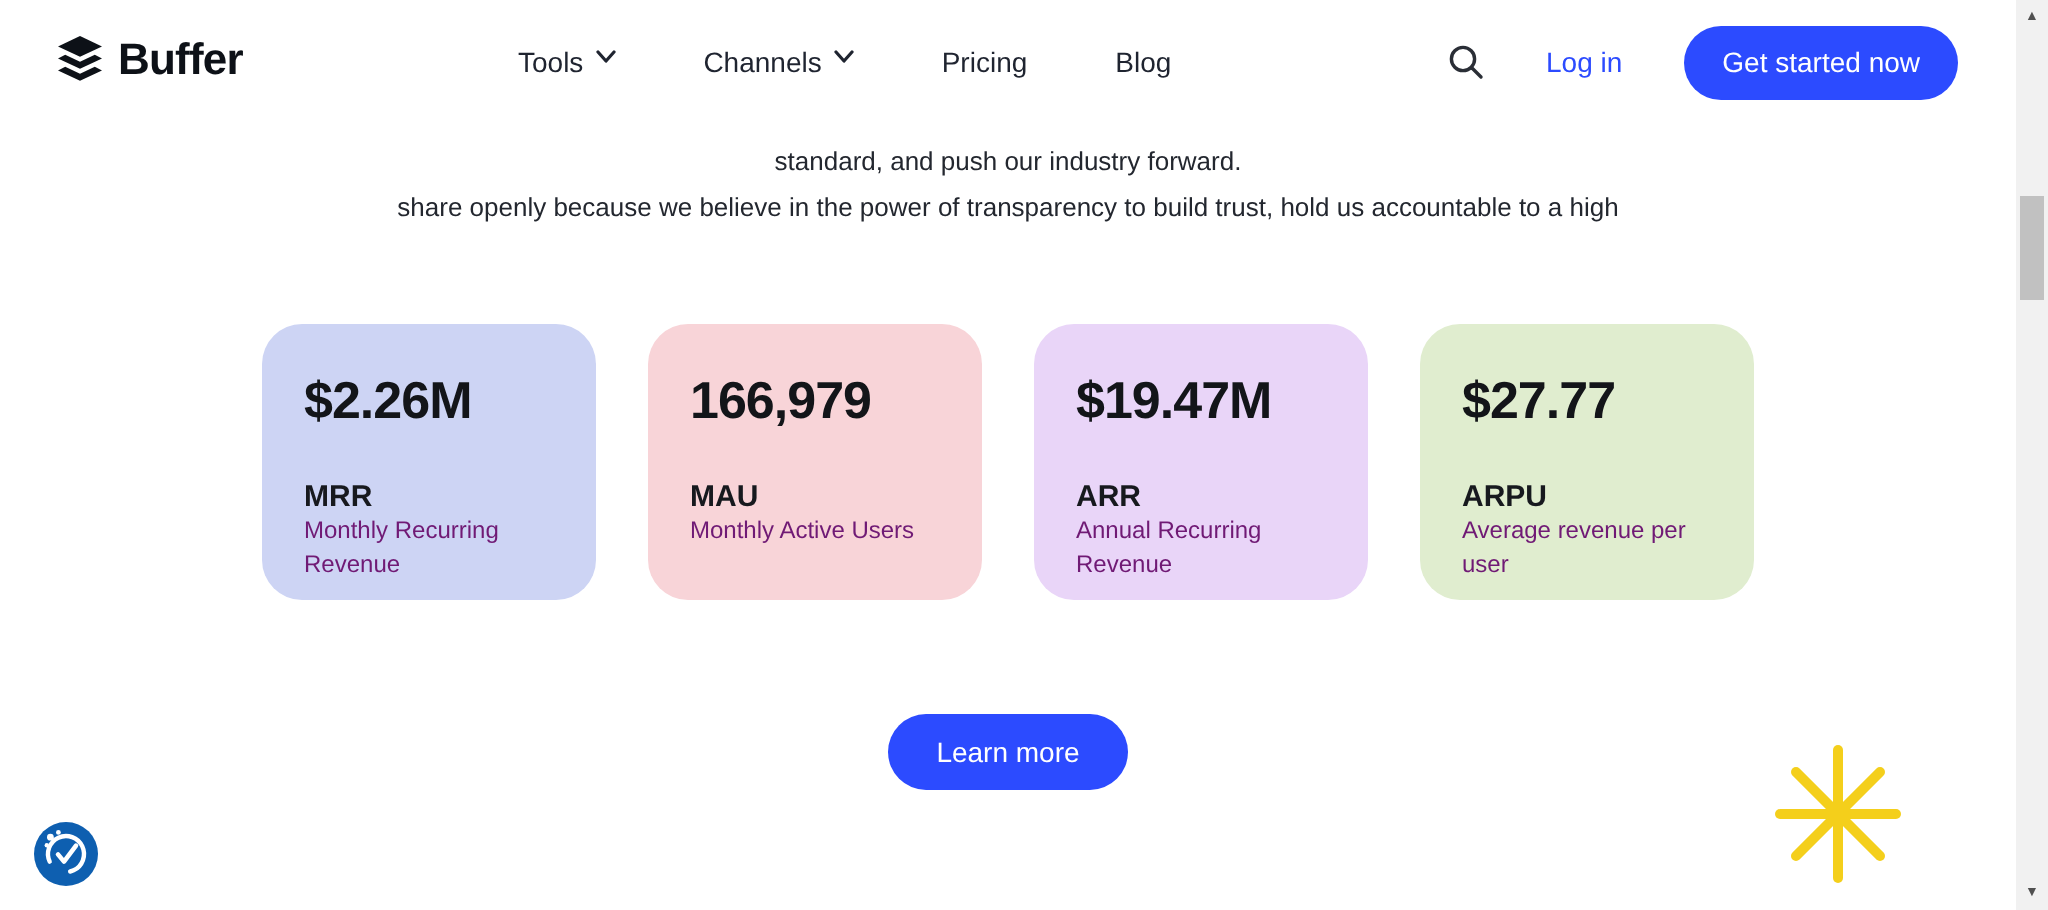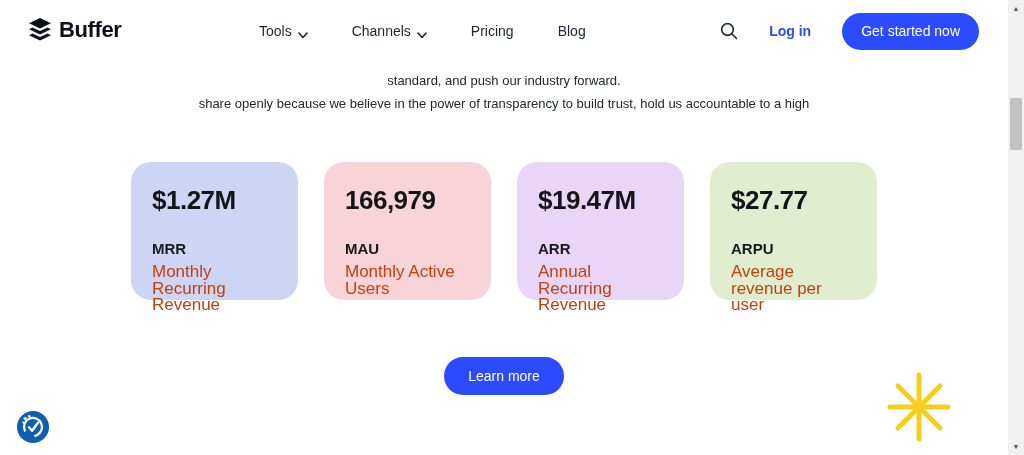--- a/index.html
+++ b/index.html
@@ -11,39 +11,39 @@
     overflow: hidden;
     color: #1f2430;
   }
   .page { position: absolute; top: 0; left: 0; width: 1008px; height: 455px; }
 
   
   .nav { position: relative; height: 62px; background: #fff; }
   .logo { position: absolute; left: 28px; top: 17px; display: flex; align-items: flex-end; gap: 7px; cursor: pointer; }
   .logo-text { font-size: 22px; font-weight: bold; color: #0d1117; letter-spacing: -0.4px; }
   .nav-links { position: absolute; left: 259px; top: 0; height: 62px; display: flex; align-items: center; gap: 44px; }
-  .nav-link { display: flex; align-items: flex-end; gap: 6px; font-size: 14px; color: #1f2430; cursor: pointer; white-space: nowrap; }
+  .nav-link { display: flex; align-items: flex-start; gap: 6px; font-size: 14px; color: #1f2430; cursor: pointer; white-space: nowrap; }
   .chev { width: 10px; height: 7px; margin-top: 2px; }
   .nav-right { position: absolute; right: 29px; top: 0; height: 62px; display: flex; align-items: center; gap: 31px; }
   .search-btn { width: 18px; height: 18px; cursor: pointer; display: block; }
   .login-link { font-size: 14px; cursor: pointer; }
   .cta-btn {
     border: none; cursor: pointer; color: #fff; font-family: inherit;
     font-size: 14px; height: 37px; padding: 0 19px; border-radius: 999px;
   }
 
   
   .intro { margin-top: 7px; text-align: center; font-size: 13px; line-height: 23px; color: #23272f; }
 
   
   .cards { margin-top: 47px; display: flex; justify-content: center; gap: 26px; }
   .card { width: 167px; height: 138px; border-radius: 20px; padding: 23px 20px 0 21px; }
   .card-value { font-size: 26px; font-weight: bold; color: #131519; letter-spacing: -0.5px; }
   .card-acronym { margin-top: 24px; font-size: 15px; font-weight: bold; color: #17191e; }
-  .card-desc { margin-top: 7px; font-size: 17px; line-height: 16.5px; color: #c2410c; }
+  .card-desc { font-size: 12px; line-height: 16.5px; color: #701a75; }
 
   
   .cta-row { margin-top: 57px; text-align: center; }
   .learn-btn {
     border: none; cursor: pointer; color: #fff; font-family: inherit;
     font-size: 14px; height: 38px; padding: 0 24px; border-radius: 999px;
   }
 
   
   .asterisk { position: absolute; left: 883px; top: 371px; }
@@ -93,34 +93,34 @@
       <a class="nav-link">
         <span>Blog</span>
       </a>
     </nav>
 
     <div class="nav-right">
       <svg class="search-btn" viewBox="0 0 18 18">
         <circle cx="7.5" cy="7.5" r="5.8" fill="none" stroke="#2a2e36" stroke-width="1.7"></circle>
         <line x1="12" y1="12" x2="16.5" y2="16.5" stroke="#2a2e36" stroke-width="1.7" stroke-linecap="round"></line>
       </svg>
-      <a class="login-link" style="color: rgb(44, 75, 255); font-weight: bold;">Log in</a>
+      <a class="login-link" style="color: rgb(44, 75, 255);">Log in</a>
       <button class="cta-btn" style="background-color: rgb(44, 75, 255);">Get started now</button>
     </div>
   </header>
 
   <div class="intro">
     <div>standard, and push our industry forward.</div>
     <div>share openly because we believe in the power of transparency to build trust, hold us accountable to a high</div>
   </div>
 
   <div class="cards">
 
     <div class="card" style="background-color: rgb(205, 212, 244);">
-      <div class="card-value">$1.27M</div>
+      <div class="card-value">$2.26M</div>
       <div class="card-acronym">MRR</div>
       <div class="card-desc">Monthly Recurring Revenue</div>
     </div>
 
     <div class="card" style="background-color: rgb(248, 212, 216);">
       <div class="card-value">166,979</div>
       <div class="card-acronym">MAU</div>
       <div class="card-desc">Monthly Active Users</div>
     </div>
 

